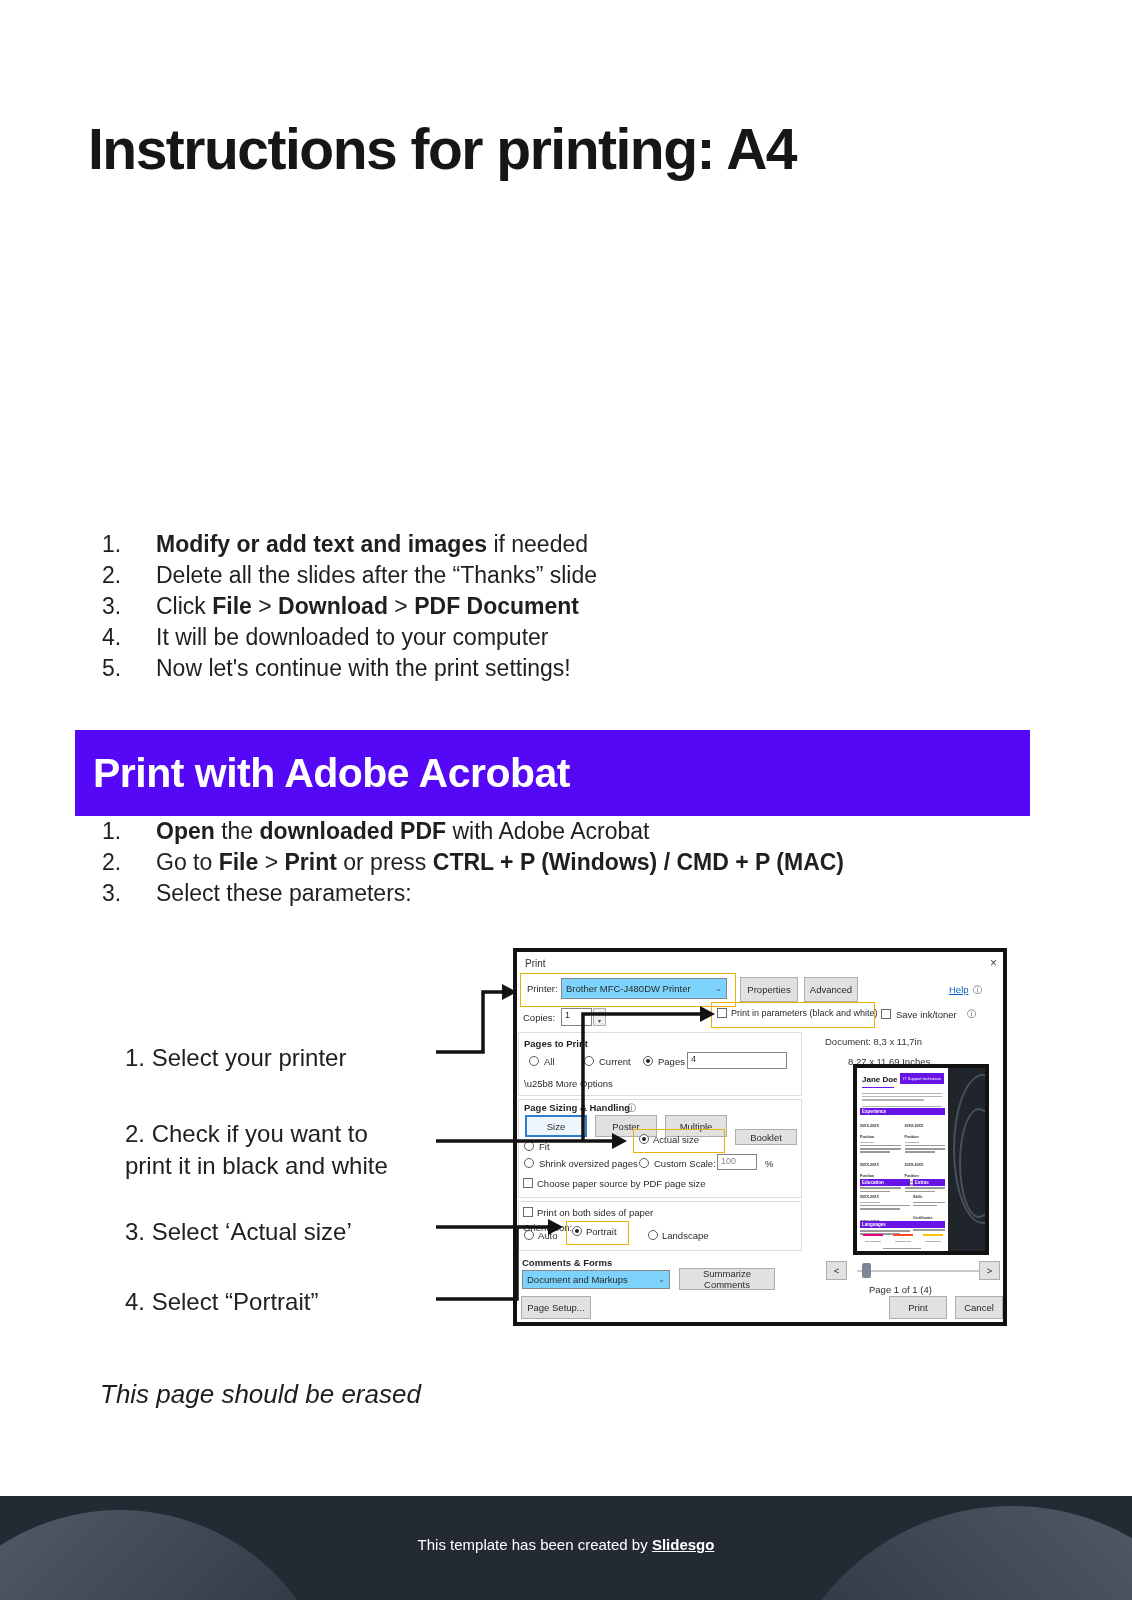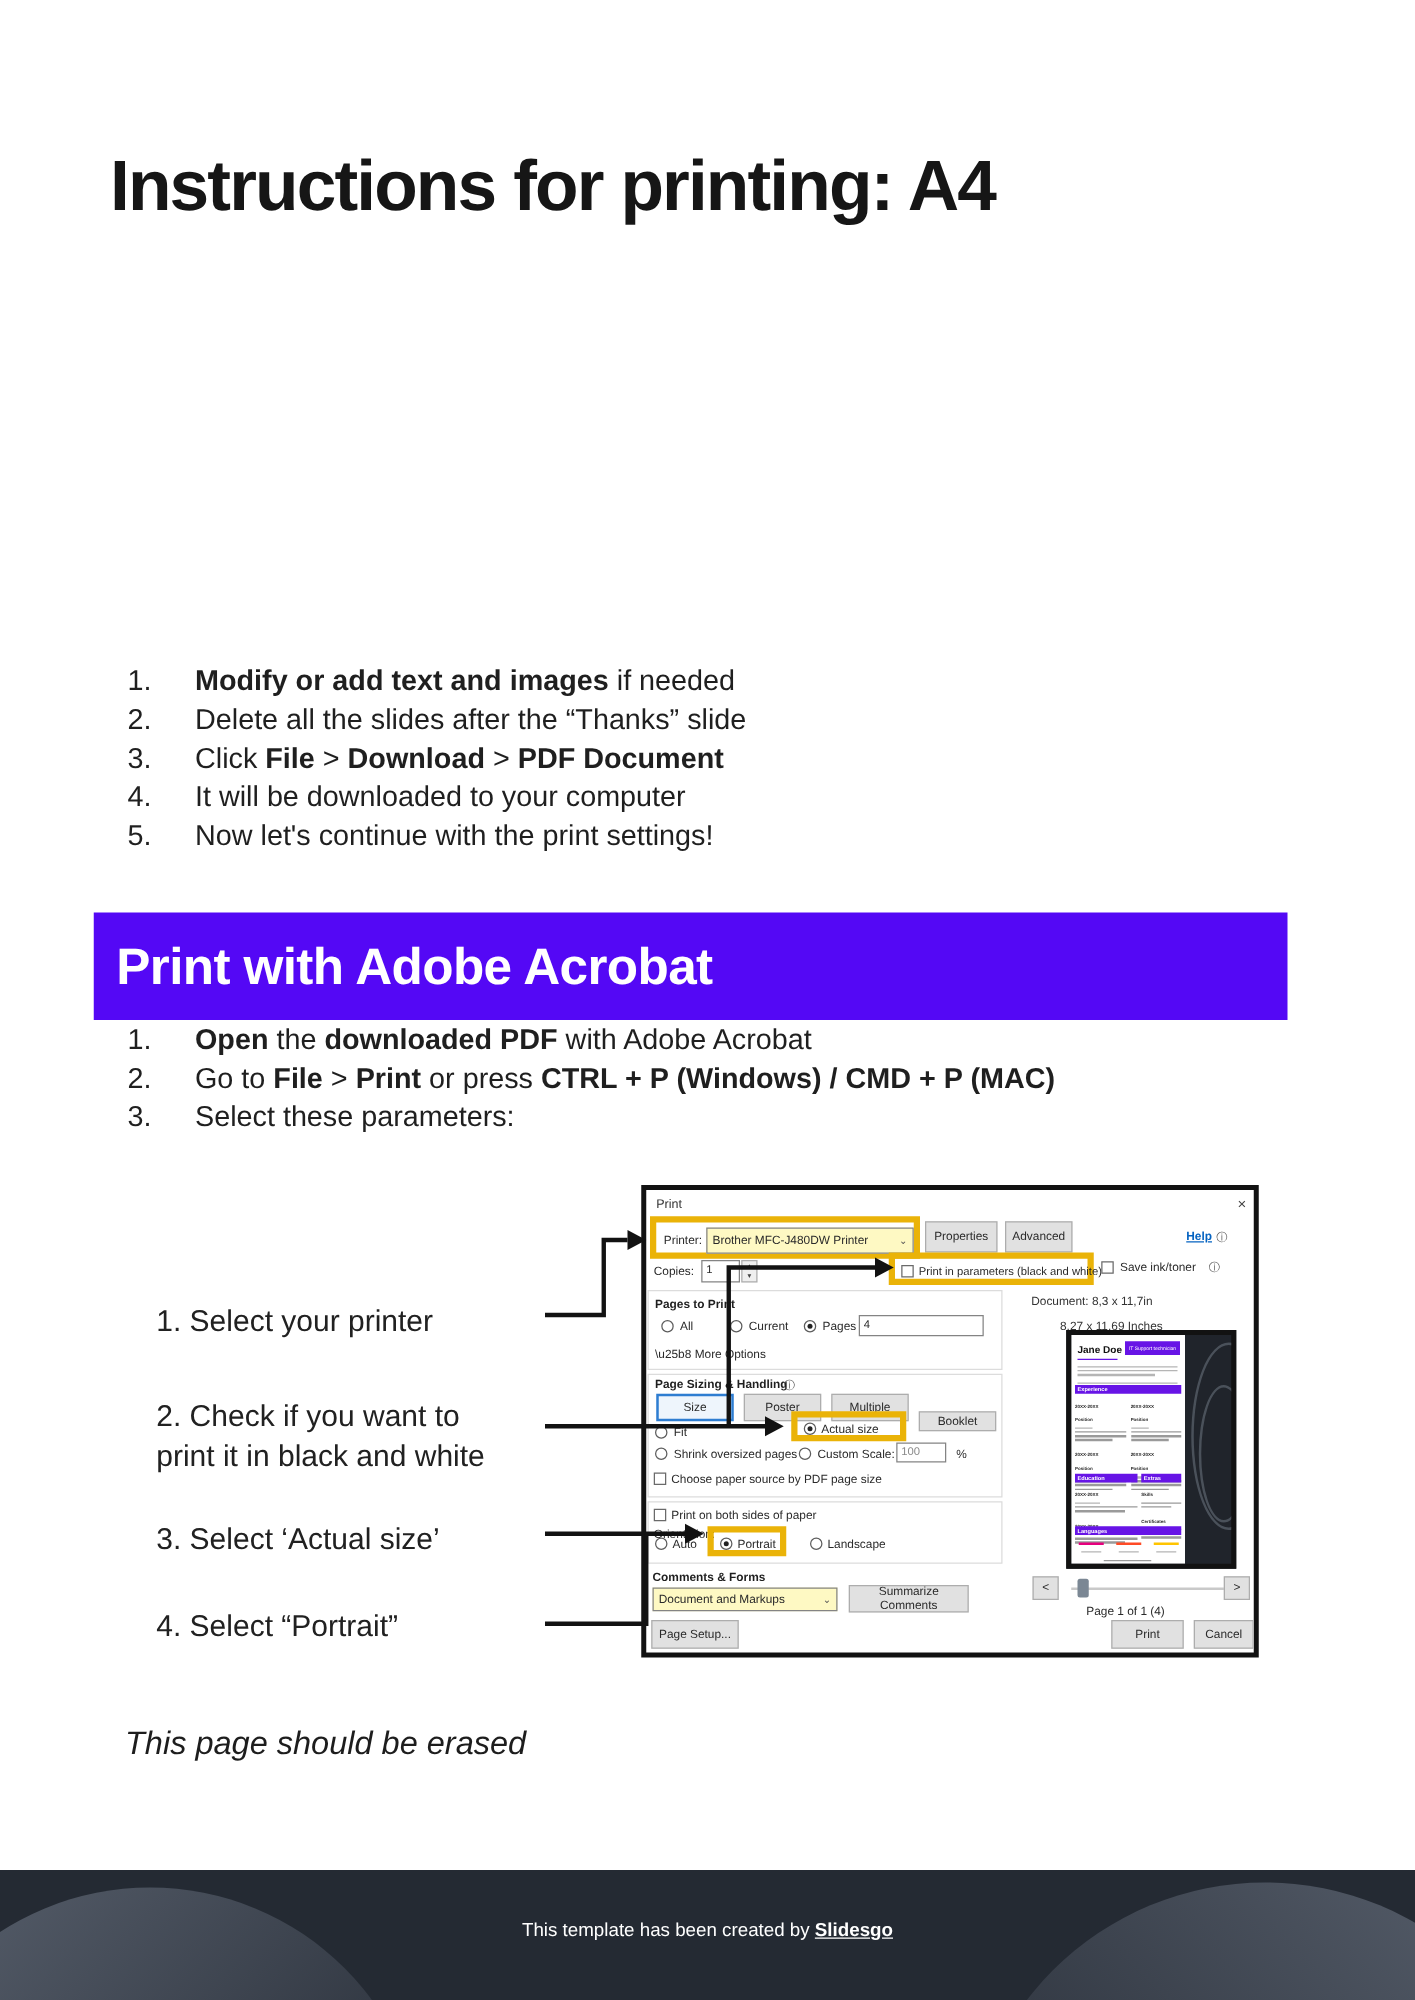--- a/index.html
+++ b/index.html
@@ -27,39 +27,39 @@
   .co-1 { top:1042px; } .co-2 { top:1118px; } .co-3 { top:1216px; } .co-4 { top:1286px; }
 
   
   svg.overlay { position:absolute; left:0; top:0; z-index:60; pointer-events:none; }
 
   
   .dialog { position:absolute; left:513px; top:948px; width:494px; height:378px; background:#fff;
             border:4px solid #121212; z-index:10; font-size:9.5px; color:#2a2a2a; }
   .dlg-title { position:absolute; left:8px; top:6px; font-size:10px; color:#333; }
   .dlg-close { position:absolute; right:6px; top:4px; font-size:12px; color:#444; }
-  .hbox { position:absolute; border:5px solid #eab308; }     
+  .hbox { position:absolute; border:1px solid #eab308; }     
   .hb-printer { left:3px; top:21px; width:216px; height:34px; }
   .hb-gray { left:194px; top:50px; width:164px; height:26px; }
   .hb-actual { left:116px; top:177px; width:92px; height:24px; }
   .hb-portrait { left:49px; top:269px; width:63px; height:24px; }
   .lbl { position:absolute; white-space:nowrap; }
   .blbl { position:absolute; white-space:nowrap; font-weight:700; color:#1f1f1f; }
   .btn { position:absolute; background:#e1e1e1; border:1px solid #adadad; text-align:center;
          font-size:9.5px; color:#2a2a2a; display:flex; align-items:center; justify-content:center; }
-  .combo { position:absolute; background:#fef9c3; border:1px solid #848484; display:flex; align-items:center;
+  .combo { position:absolute; background:#7dd3fc; border:1px solid #848484; display:flex; align-items:center;
            padding:0 4px; white-space:nowrap; overflow:hidden; }
   .combo .chev { margin-left:auto; color:#555; font-size:8px; }
   .tinput { position:absolute; background:#fff; border:1px solid #848484; padding:1px 3px; font-size:9px; }
   .radio { position:absolute; width:10px; height:10px; border:1px solid #5c5c5c; border-radius:50%; background:#fff; }
   .radio.sel::after { content:""; position:absolute; left:2px; top:2px; width:4px; height:4px; border-radius:50%; background:#222; }
   .chk { position:absolute; width:10px; height:10px; border:1px solid #6a6a6a; background:#fff; }
   .group { position:absolute; border:1px solid #dcdcdc; }
   .info { color:#555; font-size:9px; }
-  .help-link { color:#0563c1; text-decoration:underline;font-weight:bold; }
+  .help-link { color:#0563c1; text-decoration:underline; }
   .spin { position:absolute; width:13px; height:18px; border:1px solid #adadad; background:#efefef;
           font-size:6px; line-height:8px; text-align:center; color:#444; }
 
   
   .hb-preview { left:336px; top:112px; width:136px; height:191px; border:4px solid #121212; background:#20242b; overflow:hidden; }
   .doc-line { position:absolute; white-space:nowrap; color:#333; }
   .page-thumb { position:absolute; left:0; top:0; width:91px; height:183px; background:#fff; overflow:hidden; }
   .curl { position:absolute; border-radius:50%; border:2px solid #6d7681; opacity:.55; }
   .rp-purple { background:#6714e6; color:#fff; }
   .ph { background:#b5b5b5; height:1.6px; margin:1.6px 0; }

